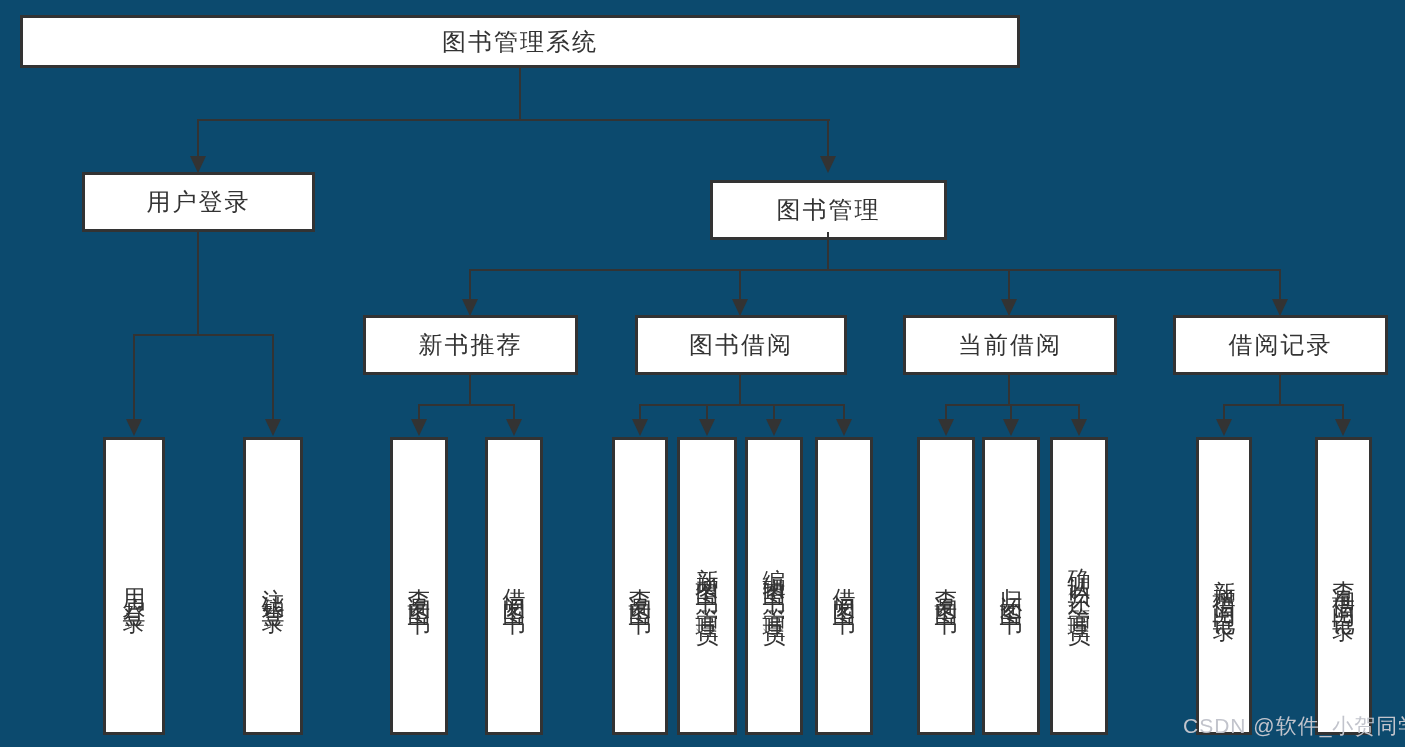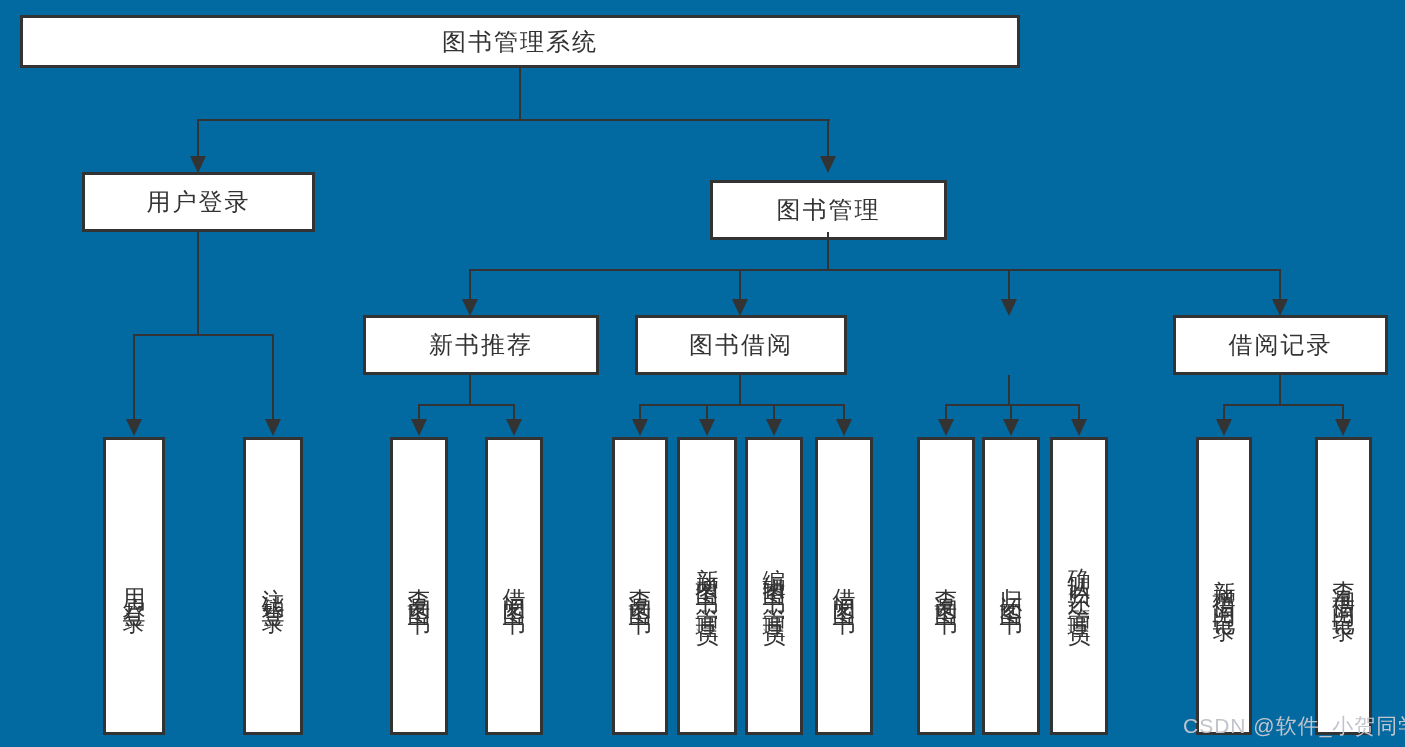--- a/index.html
+++ b/index.html
@@ -1,17 +1,17 @@
 <!DOCTYPE html>
 <html><head>
 <meta charset="utf-8">
 <style>
   html,body { margin:0; padding:0; background:#ffffff; }
   .canvas {
-    position:relative; width:1405px; height:747px; background:#0369a1;
+    position:relative; width:1405px; height:747px; background:#0c4a6e;
     font-family:"Liberation Sans","DejaVu Sans",sans-serif;
     overflow:hidden;
   }
   .box {
     position:absolute; box-sizing:border-box;
     border:3px solid #333333; background:#ffffff;
     display:flex; align-items:center; justify-content:center;
     color:#333333; font-size:24px; letter-spacing:2px; line-height:1;
   }
   .box.vertical {
@@ -63,25 +63,28 @@
   <div class="hline" style="left:469px;top:269px;width:812px;height:2px"></div>
   <div class="vline" style="left:469px;top:269px;width:2px;height:31px"></div>
   <div class="arrow" style="left:462px;top:299px"></div>
   <div class="vline" style="left:739px;top:269px;width:2px;height:31px"></div>
   <div class="arrow" style="left:732px;top:299px"></div>
   <div class="vline" style="left:1008px;top:269px;width:2px;height:31px"></div>
   <div class="arrow" style="left:1001px;top:299px"></div>
   <div class="vline" style="left:1279px;top:269px;width:2px;height:31px"></div>
   <div class="arrow" style="left:1272px;top:299px"></div>
 
-  <div class="box" style="left:363px;top:315px;width:236px;height:60px">
+  <div class="box" style="left:363px;top:315px;width:215px;height:60px">
     <span>新书推荐</span>
   </div>
   <div class="box" style="left:635px;top:315px;width:212px;height:60px">
     <span>图书借阅</span>
+  </div>
+  <div class="box" style="left:903px;top:315px;width:214px;height:60px">
+    <span>当前借阅</span>
   </div>
   <div class="box" style="left:1173px;top:315px;width:215px;height:60px">
     <span>借阅记录</span>
   </div>
 
   <div class="vline" style="left:469px;top:375px;width:2px;height:31px"></div>
   <div class="hline" style="left:418px;top:404px;width:97px;height:2px"></div>
   <div class="vline" style="left:418px;top:404px;width:2px;height:16px"></div>
   <div class="arrow" style="left:411px;top:419px"></div>
   <div class="vline" style="left:513px;top:404px;width:2px;height:16px"></div>

